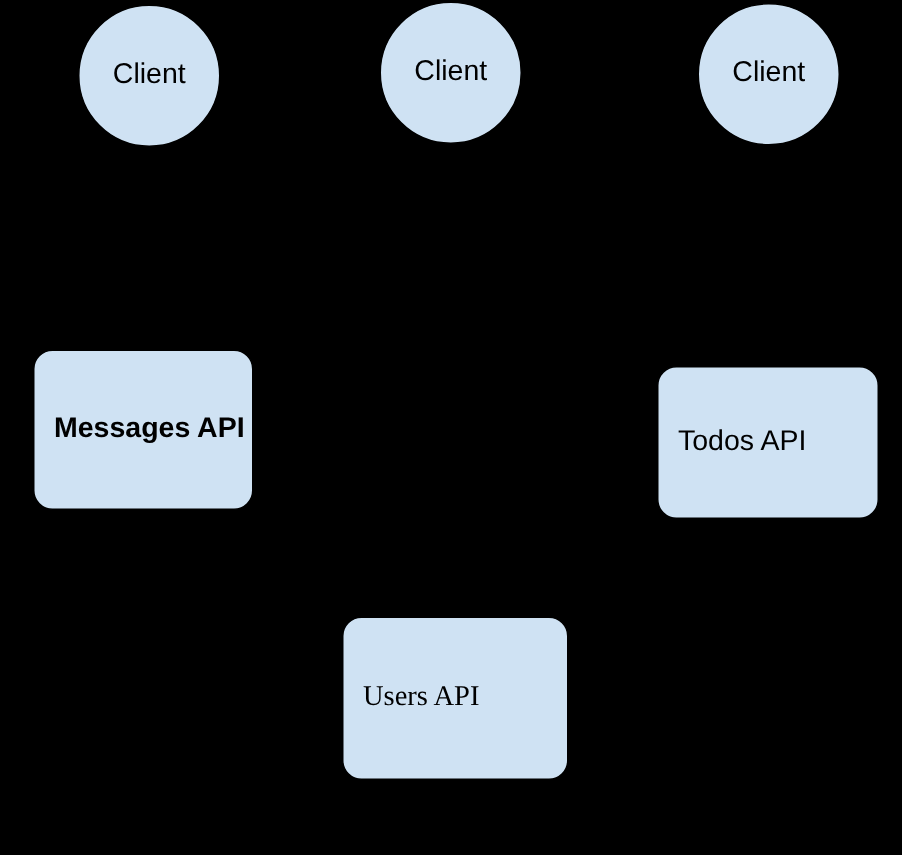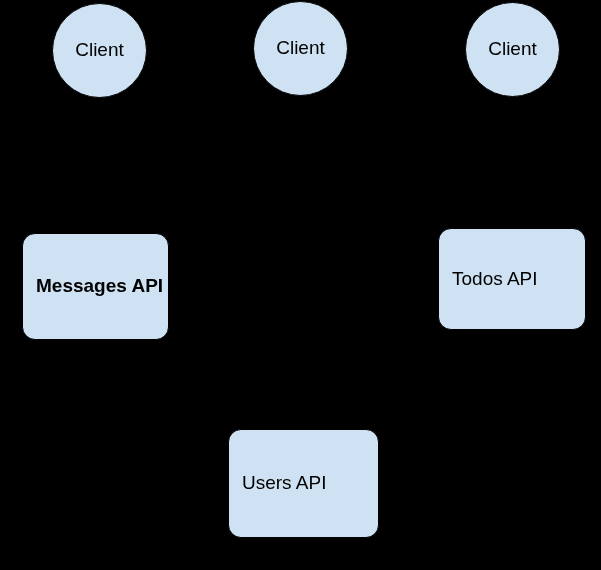--- a/index.html
+++ b/index.html
@@ -40,22 +40,22 @@
   .box {
     border-radius: 13px;
     justify-content: flex-start;
     padding-left: 13px;
     text-align: left;
   }
   .client-1 { left: 52px;  top: 3px; }
   .client-2 { left: 253px; top: 1px; }
   .client-3 { left: 465px; top: 2px; }
   .svc-messages { left: 22px;  top: 233px; width: 147px; height: 107px; font-weight: bold; }
-  .svc-todos    { left: 438px; top: 228px; width: 148px; height: 102px; }
-  .svc-users    { left: 228px; top: 429px; width: 151px; height: 109px; }
+  .svc-todos    { left: 438px; top: 244px; width: 148px; height: 102px; }
+  .svc-users    { left: 228px; top: 411px; width: 151px; height: 109px; font-family: Liberation Serif, serif; }
   .node-label {
     display: inline-block;
     white-space: nowrap;
   }
 </style>
 </head>
 <body>
 
 <div class="canvas">
 

